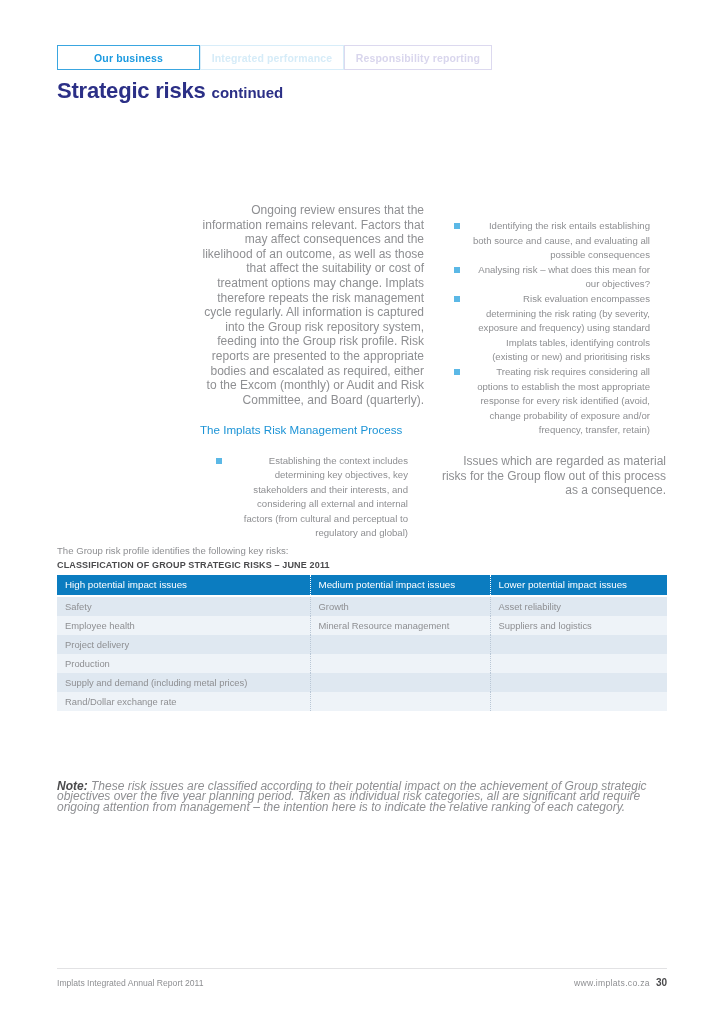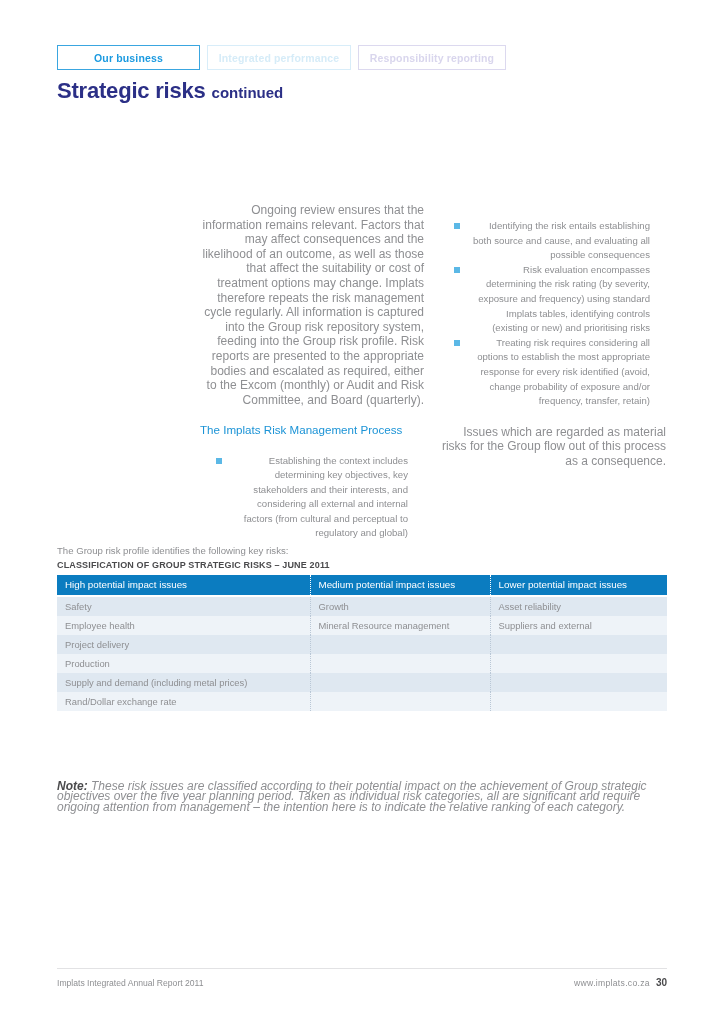--- a/index.html
+++ b/index.html
@@ -14,21 +14,20 @@
     font-family: "Liberation Sans", sans-serif;
     overflow: hidden;
   }
 
   
   .tab-bar {
     position: absolute;
     left: 57px;
     top: 45px;
     display: flex;
-    gap: 7px;
   }
   .tab {
     height: 25px;
     box-sizing: border-box;
     display: flex;
     align-items: center;
     justify-content: center;
     font-size: 10.5px;
     font-weight: bold;
     letter-spacing: 0.15px;
@@ -247,20 +246,21 @@
 </div>
 
 <div class="col-right">
   <ul class="sq">
     <li>
       <span class="bullet"></span>
       <span>Identifying the risk entails establishing both source and cause, and evaluating all possible consequences</span>
     </li>
     <li>
       <span class="bullet"></span>
+      <span>Analysing risk – what does this mean for our objectives?</span>
     </li>
     <li>
       <span class="bullet"></span>
       <span>Risk evaluation encompasses determining the risk rating (by severity, exposure and frequency) using standard Implats tables, identifying controls (existing or new) and prioritising risks</span>
     </li>
     <li>
       <span class="bullet"></span>
       <span>Treating risk requires considering all options to establish the most appropriate response for every risk identified (avoid, change probability of exposure and/or frequency, transfer, retain)</span>
     </li>
   </ul>
@@ -285,21 +285,21 @@
   </thead>
   <tbody>
     <tr>
       <td>Safety</td>
       <td>Growth</td>
       <td>Asset reliability</td>
     </tr>
     <tr>
       <td>Employee health</td>
       <td>Mineral Resource management</td>
-      <td>Suppliers and external</td>
+      <td>Suppliers and logistics</td>
     </tr>
     <tr>
       <td>Project delivery</td>
       <td></td>
       <td></td>
     </tr>
     <tr>
       <td>Production</td>
       <td></td>
       <td></td>

